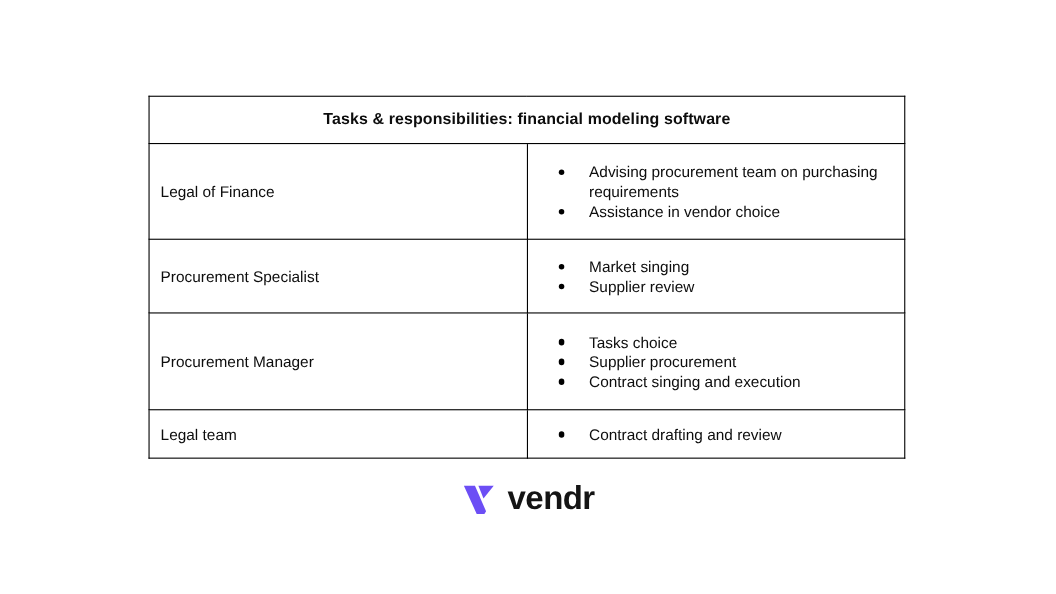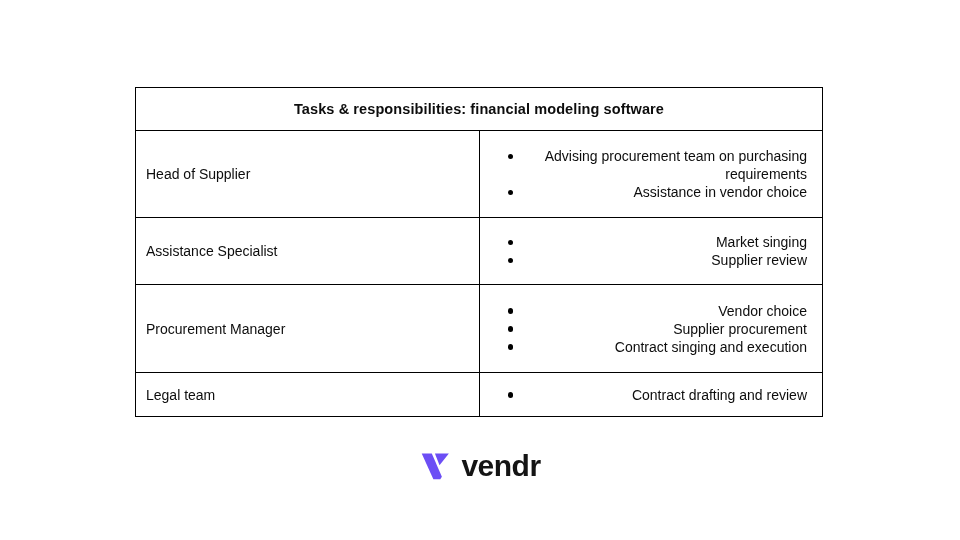--- a/index.html
+++ b/index.html
@@ -40,41 +40,40 @@
     letter-spacing: 0.1px;
   }
   .role-cell {
     padding: 6px 10px;
     font-size: 14px;
   }
   ul.tasks {
     margin: 0;
     padding: 6px 0;
     list-style: none;
-    text-align: right;
   }
   li.task {
     position: relative;
     padding-left: 55px;
     padding-right: 14px;
     font-size: 14px;
     line-height: 18px;
   }
   li.task::before {
     content: "";
     position: absolute;
     left: 27px; top: 6.5px;
     width: 5.5px; height: 5.5px;
     border-radius: 50%;
     background: #000;
   }
 
   .logo {
     position: absolute;
-    top: 448px;
+    top: 436px;
     left: 480px;
     transform: translateX(-50%);
     display: flex;
     align-items: center;
     gap: 11px;
   }
   .logo svg { width: 31px; height: 36px; display: block; }
   .logo-text {
     font-size: 30px;
     font-weight: bold;
@@ -93,49 +92,49 @@
       <col class="col-role">
       <col class="col-tasks">
     </colgroup>
     <tbody>
       <tr>
         <td colspan="2" class="title-cell">Tasks &amp; responsibilities: financial modeling software</td>
       </tr>
 
     <tr>
       <td class="role-cell">
-        <span class="role">Head of Supplier</span>
+        <span class="role">Legal of Finance</span>
       </td>
       <td class="tasks-cell">
         <ul class="tasks">
               <li class="task">Advising procurement team on purchasing requirements</li>
               <li class="task">Assistance in vendor choice</li>
             </ul>
       </td>
     </tr>
 
     <tr>
       <td class="role-cell">
-        <span class="role">Assistance Specialist</span>
+        <span class="role">Procurement Specialist</span>
       </td>
       <td class="tasks-cell">
         <ul class="tasks">
               <li class="task">Market singing</li>
               <li class="task">Supplier review</li>
             </ul>
       </td>
     </tr>
 
     <tr>
       <td class="role-cell">
         <span class="role">Procurement Manager</span>
       </td>
       <td class="tasks-cell">
         <ul class="tasks">
-              <li class="task">Vendor choice</li>
+              <li class="task">Tasks choice</li>
               <li class="task">Supplier procurement</li>
               <li class="task">Contract singing and execution</li>
             </ul>
       </td>
     </tr>
 
     <tr>
       <td class="role-cell">
         <span class="role">Legal team</span>
       </td>

